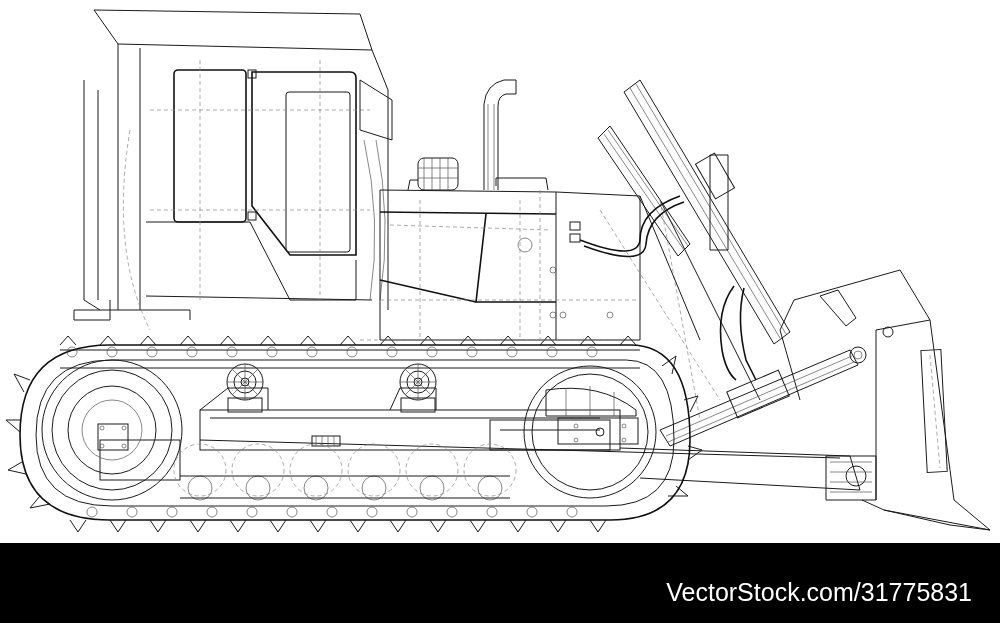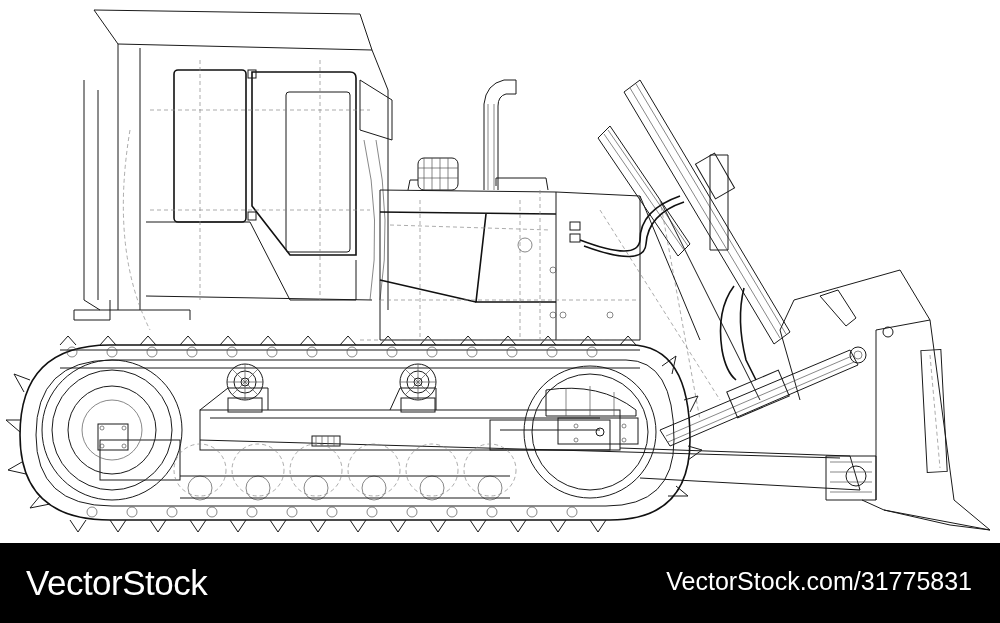--- a/index.html
+++ b/index.html
@@ -1,21 +1,21 @@
 <!DOCTYPE html>
 <html><head>
 <meta charset="utf-8">
 <style>
   html, body { margin: 0; padding: 0; background: #ffffff; }
   body { width: 1000px; height: 623px; overflow: hidden; position: relative; font-family: "Liberation Sans", sans-serif; }
   .art { position: absolute; left: 0; top: 0; width: 1000px; height: 543px; background: #ffffff; }
   .art svg { display: block; }
   .banner { position: absolute; left: 0; top: 543px; width: 1000px; height: 80px; background: #000000; }
   .brand { position: absolute; left: 26px; top: 20px; color: #ffffff; font-size: 35px; letter-spacing: -0.5px; font-family: "Liberation Sans", sans-serif; }
-  .stock-id { position: absolute; right: 28px; top: 24px; color: #ffffff; font-size: 25px; font-family: "Liberation Sans", sans-serif; }
+  .stock-id { position: absolute; right: 28px; top: 35px; color: #ffffff; font-size: 25px; font-family: "Liberation Sans", sans-serif; }
   .ln { fill: none; stroke: #1a1a1a; stroke-width: 1; }
   .lt { fill: none; stroke: #555; stroke-width: 0.7; }
   .ds { fill: none; stroke: #888; stroke-width: 0.7; stroke-dasharray: 4 3; }
   .hv { fill: none; stroke: #111; stroke-width: 1.6; }
 </style>
 </head>
 <body>
 
 <div class="art">
 <svg width="1000" height="543" viewBox="0 0 1000 543" xmlns="http://www.w3.org/2000/svg">
@@ -219,15 +219,14 @@
     <path class="ln" d="M180 476 L510 476 M180 498 L510 498"></path>
   </g>
 
   <g>
     <path class="ds" d="M130 130 Q110 250 150 330 M360 340 L640 340 M380 300 L640 300 M540 190 L540 340"></path>
   </g>
 </svg>
 </div>
 
 <div class="banner">
-  <div class="brand">VectorStock</div>
   <div class="stock-id">VectorStock.com/31775831</div>
 </div>
 
 </body></html>

